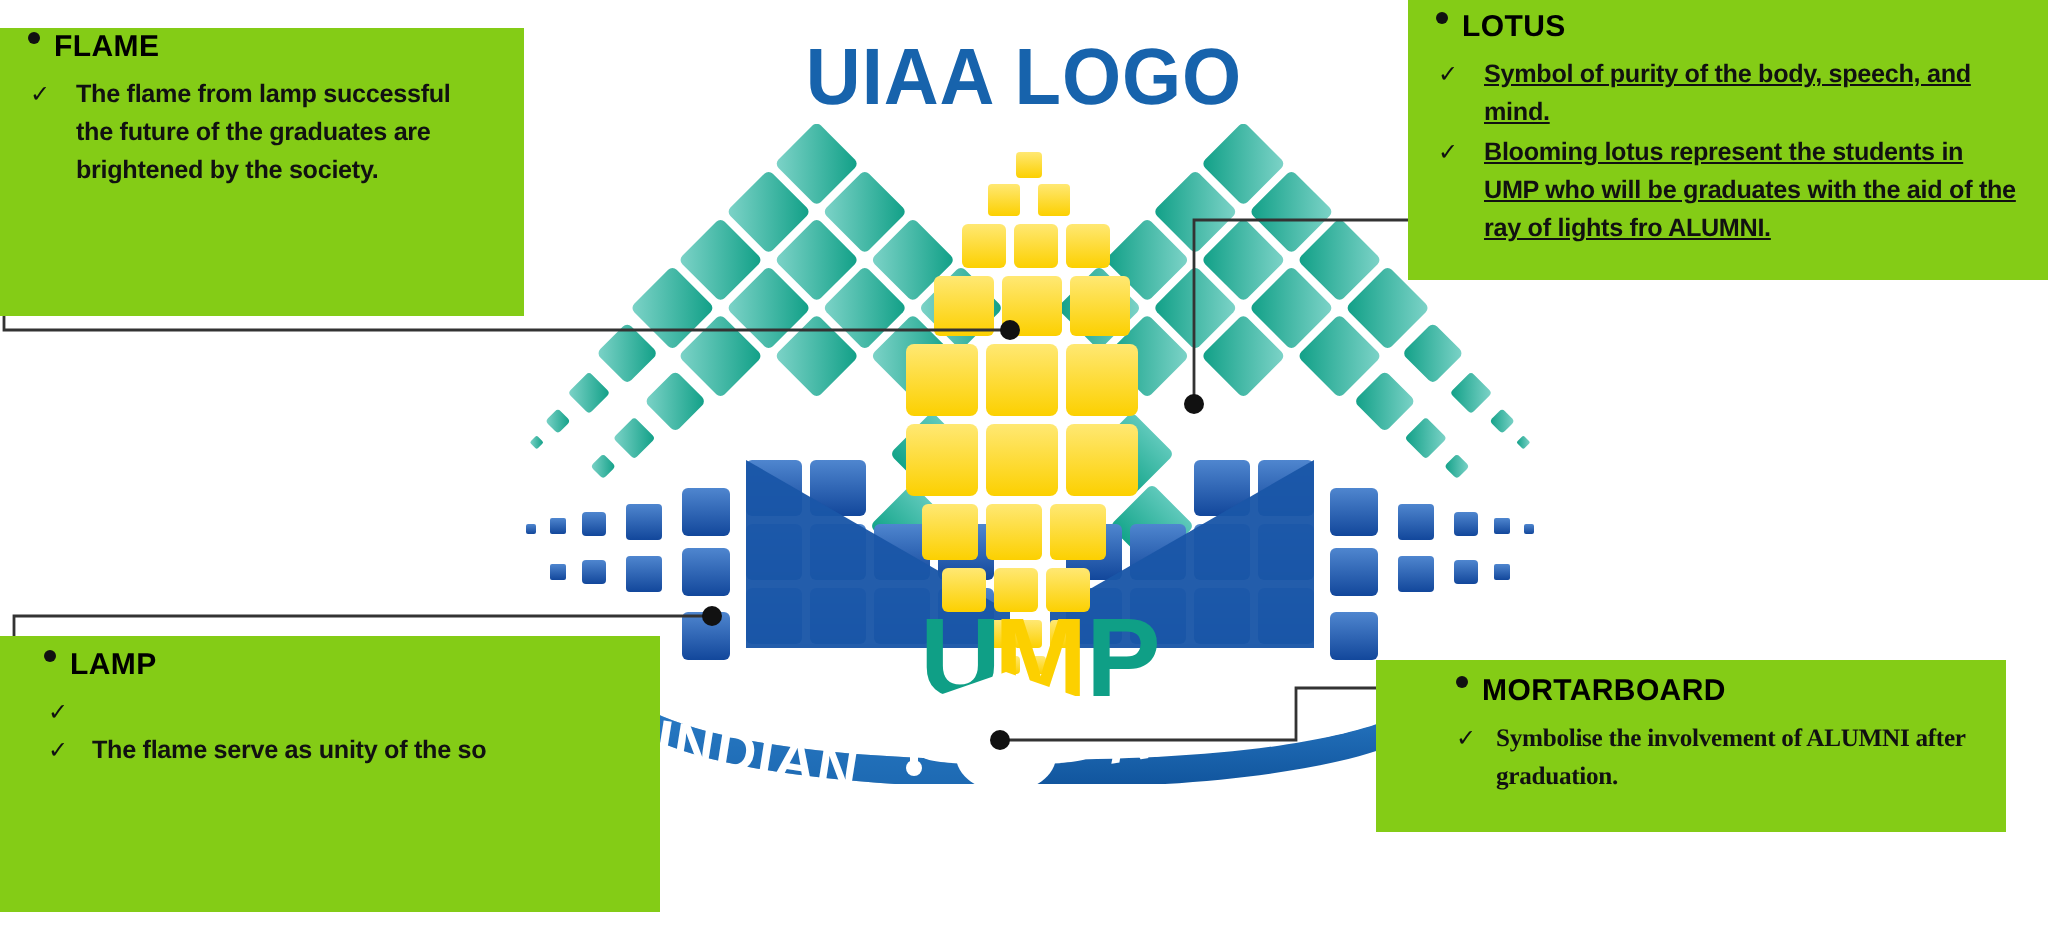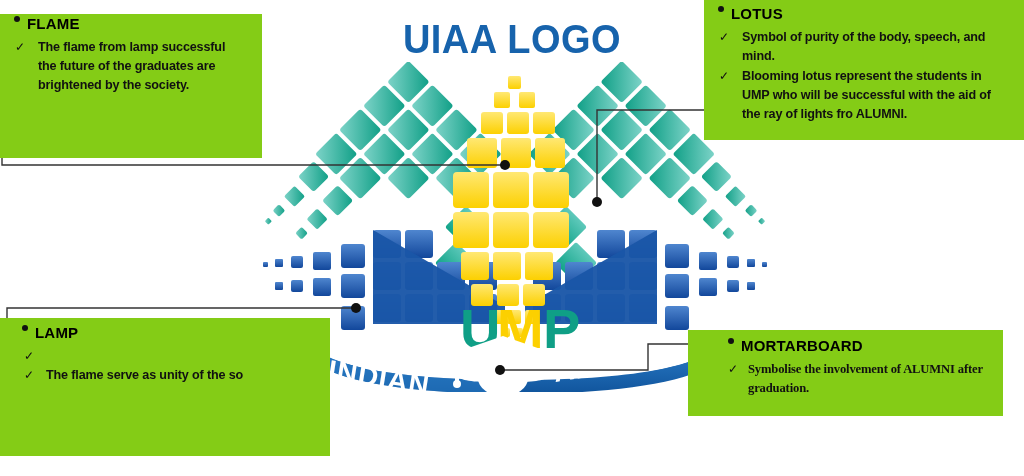--- a/index.html
+++ b/index.html
@@ -56,21 +56,21 @@
     letter-spacing:-.15px;
   }
 
   
   #box-flame{left:0px;top:14px;width:262px;height:144px;padding:2px 10px 0 10px;}
   #box-flame .head{padding-left:4px;}
   #box-flame .bullet .btxt{width:198px;}
 
   #box-lotus{left:704px;top:0px;width:320px;height:140px;padding:6px 10px 0 10px;}
   #box-lotus .head{padding-left:4px;}
-  #box-lotus .bullet .btxt{width:268px;}
+  #box-lotus .bullet .btxt{width:268px;text-decoration:underline;}
 
   #box-lamp{left:0px;top:318px;width:330px;height:138px;padding:7px 10px 0 10px;}
   #box-lamp .head{padding-left:12px;text-align:right;}
   #box-lamp .bullet .chk{width:36px;padding-left:14px;}
   #box-lamp .bullet .btxt{width:250px;}
 
   #box-mortar{left:688px;top:330px;width:315px;height:86px;padding:8px 10px 0 26px;}
   #box-mortar .head{padding-left:14px;}
   #box-mortar .bullet .chk{width:34px;padding-left:14px;}
   #box-mortar .bullet .btxt{width:250px;font-family:Liberation Serif, serif;}
@@ -328,21 +328,21 @@
       <span class="dot"></span>
       <span class="htxt">LOTUS</span>
     </div>
     <div class="bullets">
       <div class="bullet">
         <span class="chk">✓</span>
         <span class="btxt">Symbol of purity of the body, speech, and mind.</span>
       </div>
       <div class="bullet">
         <span class="chk">✓</span>
-        <span class="btxt">Blooming lotus represent the students in UMP who will be successful with the aid of the ray of lights fro ALUMNI.</span>
+        <span class="btxt">Blooming lotus represent the students in UMP who will be graduates with the aid of the ray of lights fro ALUMNI.</span>
       </div>
     </div>
   </div>
 
   <div class="callout" id="box-lamp">
     <div class="head">
       <span class="dot"></span>
       <span class="htxt">LAMP</span>
     </div>
     <div class="bullets">

